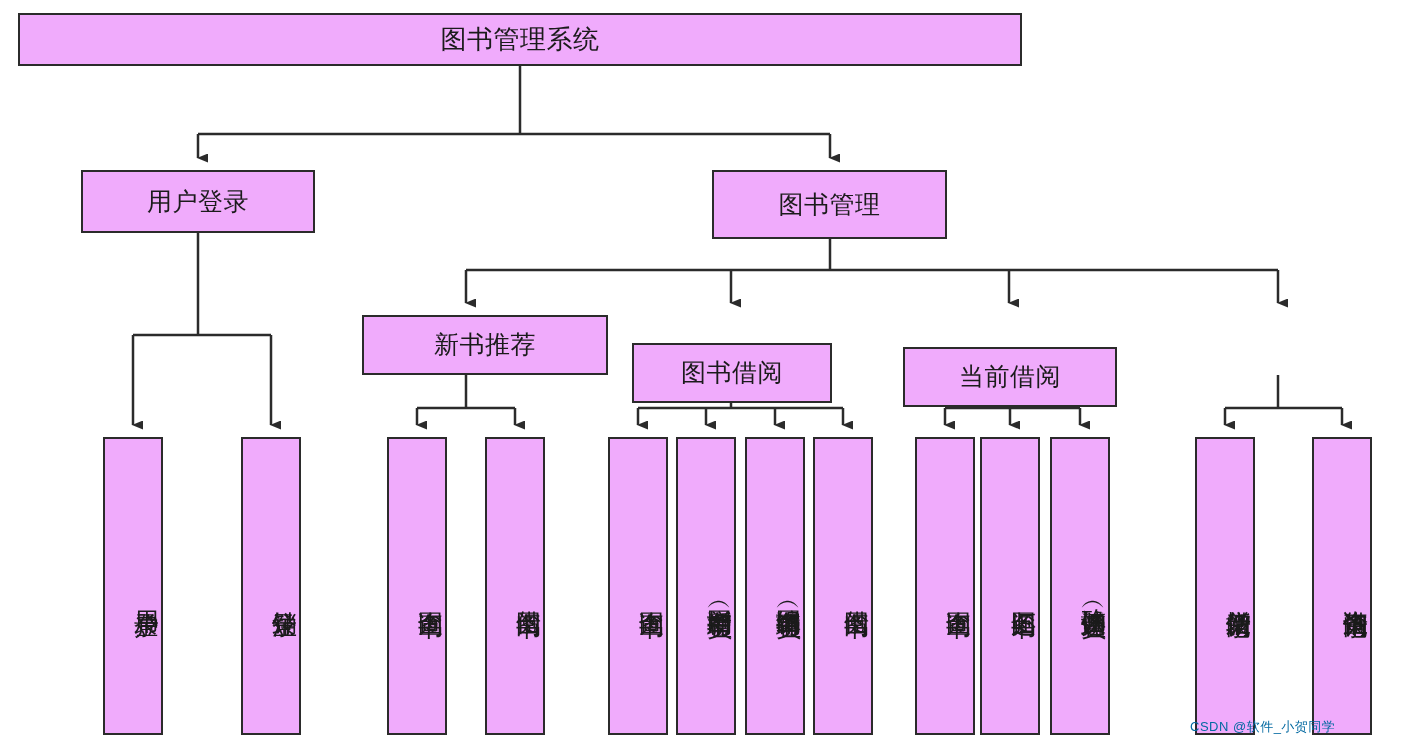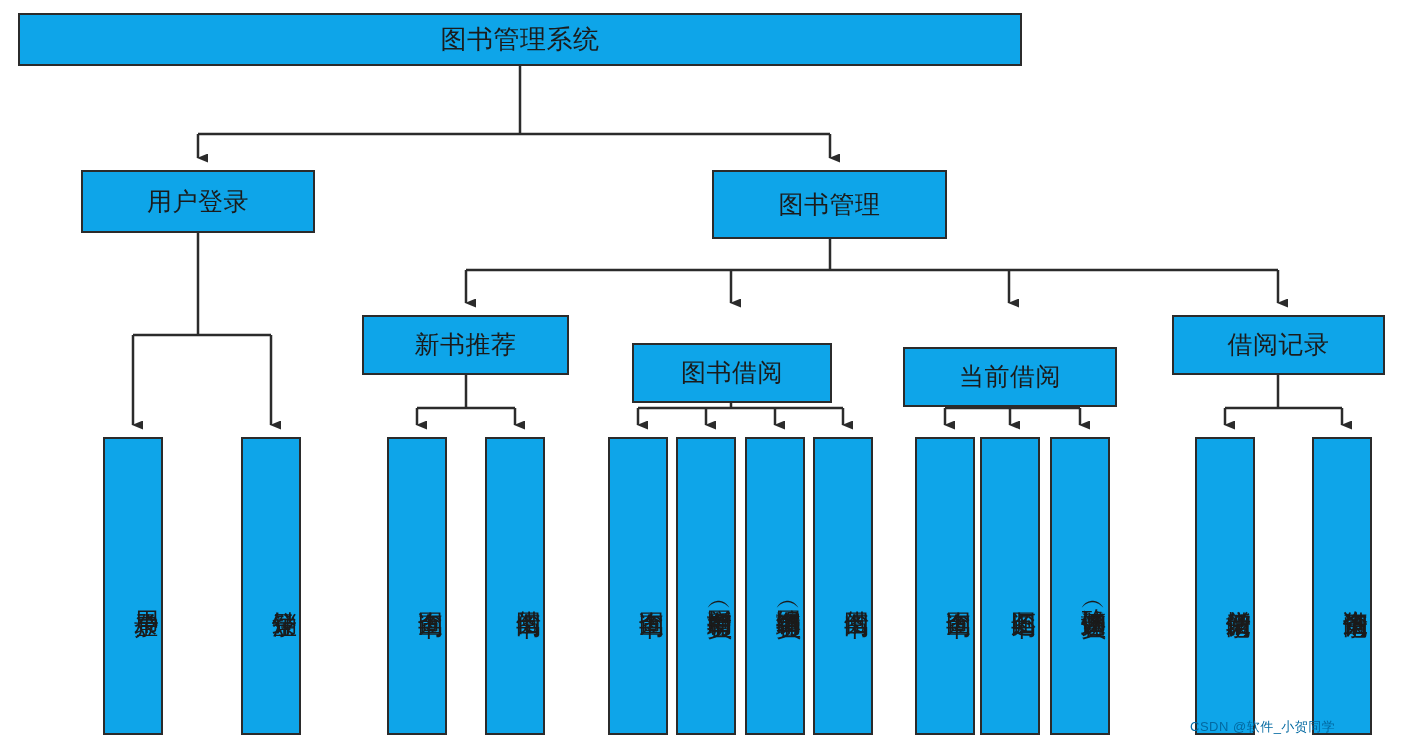--- a/index.html
+++ b/index.html
@@ -23,21 +23,21 @@
     left: 0;
     top: 0;
     width: 1405px;
     height: 747px;
     pointer-events: none;
   }
   .node {
     position: absolute;
     box-sizing: border-box;
     border: 2.5px solid #2b2b2b;
-    background: #0ea5e9;
+    background: #f0abfc;
     display: flex;
     align-items: center;
     justify-content: center;
     color: #1b1b1b;
   }
   .node.horizontal {
     font-size: 25px;
     line-height: 1.1;
     letter-spacing: 0.5px;
   }
@@ -128,31 +128,28 @@
     <span>图书管理系统</span>
   </div>
 
   <div class="node horizontal" style="left:81px; top:170px; width:234px; height:63px;">
     <span>用户登录</span>
   </div>
   <div class="node horizontal" style="left:712px; top:170px; width:235px; height:69px;">
     <span>图书管理</span>
   </div>
 
-  <div class="node horizontal" style="left:362px; top:315px; width:207px; height:60px;">
+  <div class="node horizontal" style="left:362px; top:315px; width:246px; height:60px;">
     <span>新书推荐</span>
   </div>
   <div class="node horizontal" style="left:632px; top:315px; width:200px; height:60px;margin-top:28px;">
     <span>图书借阅</span>
   </div>
   <div class="node horizontal" style="left:903px; top:331px; width:214px; height:60px;margin-top:16px;">
     <span>当前借阅</span>
-  </div>
-  <div class="node horizontal" style="left:1172px; top:315px; width:213px; height:60px;">
-    <span>借阅记录</span>
   </div>
 
   <div class="node leaf" style="left:103px; top:437px; width:60px; height:298px;">
     <span>用户登录</span>
   </div>
   <div class="node leaf" style="left:241px; top:437px; width:60px; height:298px;">
     <span>注销登录</span>
   </div>
 
   <div class="node leaf" style="left:387px; top:437px; width:60px; height:298px;">

